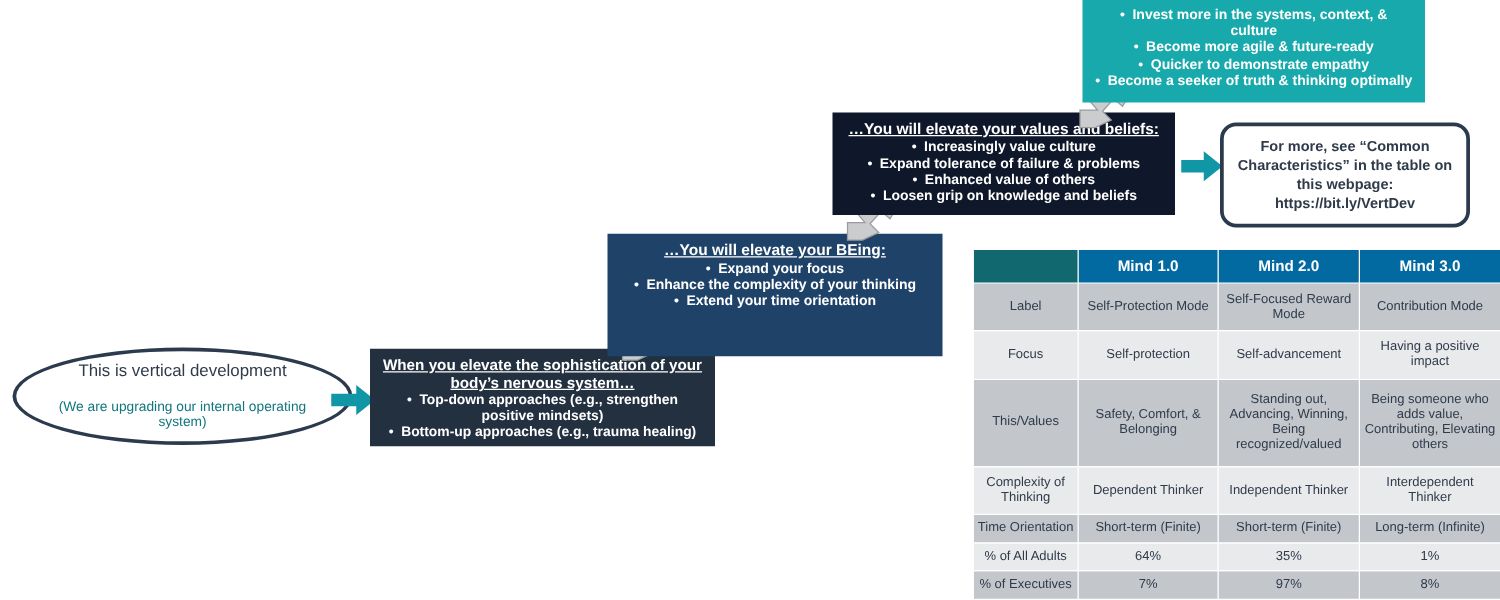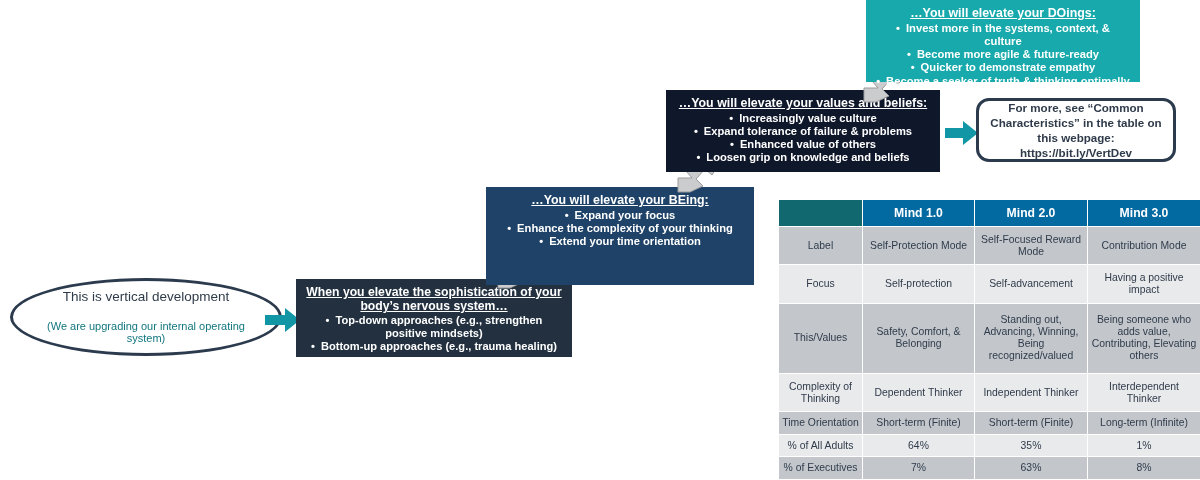--- a/index.html
+++ b/index.html
@@ -35,21 +35,21 @@
   #box-nervous{left:296px;top:279px;width:276px;height:78px;background:#22303f;}
   #box-nervous .hd{font-size:12.2px;line-height:1.16;}
   #box-nervous li{font-size:11.1px;}
 
   #box-being{left:486px;top:187px;width:268px;height:98px;background:#1f4368;}
   #box-values{left:666px;top:90px;width:274px;height:82px;background:#0f172a;}
   #box-doings{left:866px;top:0px;width:274px;height:82px;background:#17a9ab;}
 
   
   #box-more{
-    left:976px;top:98px;width:200px;height:64px;
+    left:976px;top:98px;width:200px;height:84px;
     border:3px solid #2b3a4d;border-radius:13px;background:#ffffff;
     display:flex;align-items:center;justify-content:center;
     text-align:center;color:#2f3b4a;font-size:11.6px;font-weight:bold;line-height:1.3;
     padding:4px 8px;
   }
 
   
   #table-wrap{left:778px;top:199px;width:422px;height:281px;}
   table{border-collapse:collapse;width:100%;height:100%;table-layout:fixed;}
   th,td{
@@ -113,21 +113,20 @@
     <li><span class="bul">•</span><span>Enhanced value of others</span></li>
     <li><span class="bul">•</span><span>Loosen grip on knowledge and beliefs</span></li>
   </ul>
 </div>
 
 <svg class="abs" style="left:858px;top:62px;width:52px;height:42px;" viewBox="0 0 52 42">
   <path d="M6 40 L6 26 L20 26 L14 19 L24 9 L31 16 L34 2 L48 10 L40 23 L33 17 L24 27 L31 34 L18 40 Z" fill="#cbcccd" stroke="#9a9b9d" stroke-width="1"></path>
 </svg>
 
 <div class="abs stage" id="box-doings">
-  <span class="hd">…You will elevate your DOings:</span>
   <ul>
     <li><span class="bul">•</span><span>Invest more in the systems, context, &amp; culture</span></li>
     <li><span class="bul">•</span><span>Become more agile &amp; future-ready</span></li>
     <li><span class="bul">•</span><span>Quicker to demonstrate empathy</span></li>
     <li><span class="bul">•</span><span>Become a seeker of truth &amp; thinking optimally</span></li>
   </ul>
 </div>
 
 <svg class="abs" style="left:944px;top:119px;width:36px;height:28px;" viewBox="0 0 36 28">
   <path d="M1 9 H19 V2 L34 14 L19 26 V19 H1 Z" fill="#1196a6"></path>
@@ -186,18 +185,18 @@
       </tr>
       <tr class="even">
         <td class="rowlabel">% of All Adults</td>
         <td>64%</td>
         <td>35%</td>
         <td>1%</td>
       </tr>
       <tr class="odd">
         <td class="rowlabel">% of Executives</td>
         <td>7%</td>
-        <td>63%</td>
+        <td>97%</td>
         <td>8%</td>
       </tr>
     </tbody>
   </table>
 </div>
 
 </body></html>

